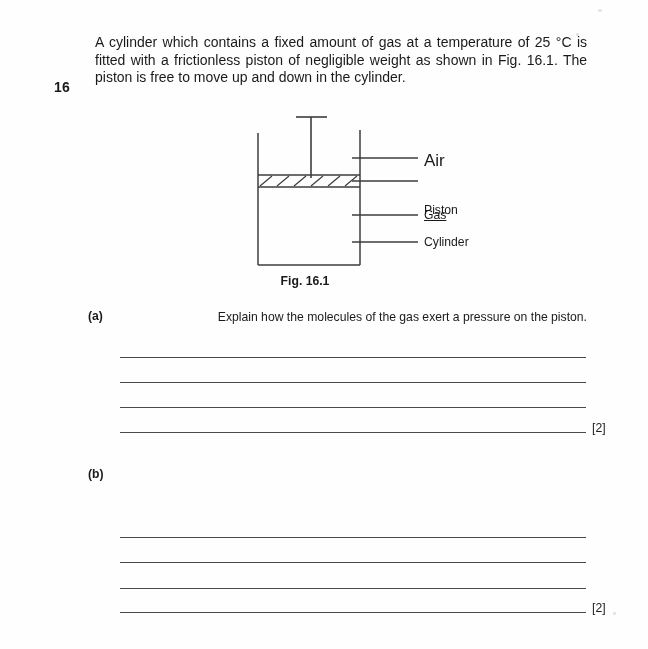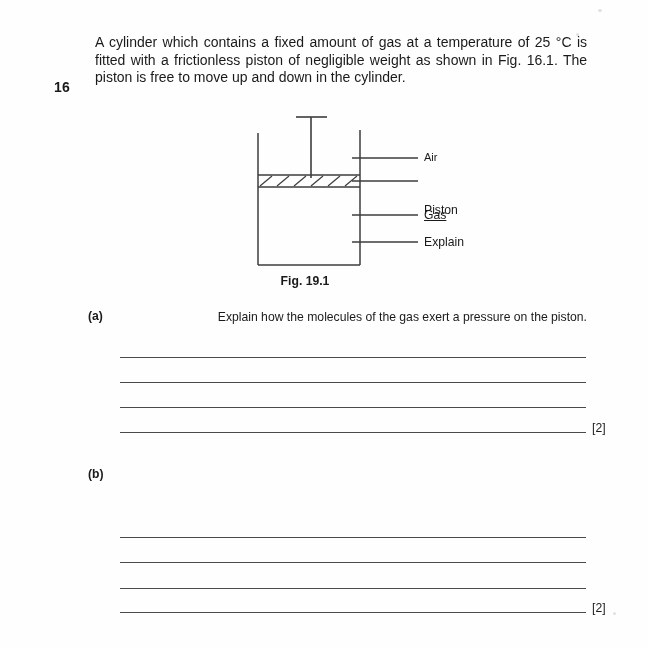--- a/index.html
+++ b/index.html
@@ -139,30 +139,30 @@
         <line x1="88" y1="81" x2="100" y2="71"></line>
         <line x1="105" y1="81" x2="117" y2="71"></line>
       </g>
 
       <line x1="112" y1="53" x2="178" y2="53" stroke="#3d3d3d" stroke-width="1.3"></line>
       <line x1="112" y1="76" x2="178" y2="76" stroke="#3d3d3d" stroke-width="1.3"></line>
       <line x1="112" y1="110" x2="178" y2="110" stroke="#3d3d3d" stroke-width="1.3"></line>
       <line x1="112" y1="137" x2="178" y2="137" stroke="#3d3d3d" stroke-width="1.3"></line>
     </svg>
 
-    <div style="position:absolute; left:184px; top:46px; font-size:11px;">Air</div>
+    <div style="position:absolute; left:184px; top:46px; font-size:17px;">Air</div>
 
     <div style="position:absolute; left:184px; top:69px; font-size:12.2px;margin-top:29px;">Piston</div>
 
     <div style="position:absolute; left:184px; top:103px; font-size:12.2px;text-decoration:underline;">Gas</div>
 
-    <div style="position:absolute; left:184px; top:130px; font-size:12.2px;">Explain</div>
+    <div style="position:absolute; left:184px; top:130px; font-size:12.2px;">Cylinder</div>
   </div>
 
-  <div class="figcaption">Fig. 19.1</div>
+  <div class="figcaption">Fig. 16.1</div>
 
   <div class="part-label part-a-label">(a)</div>
   <div class="part-text part-a-text">Explain how the molecules of the gas exert a pressure on the piston.</div>
 
   <div class="answer-line" style="top:357px;"></div>
   <div class="answer-line" style="top:382px;"></div>
   <div class="answer-line" style="top:407px;"></div>
   <div class="answer-line" style="top:432px;"></div>
 
   <div class="marks" style="top:421px;">[2]</div>

